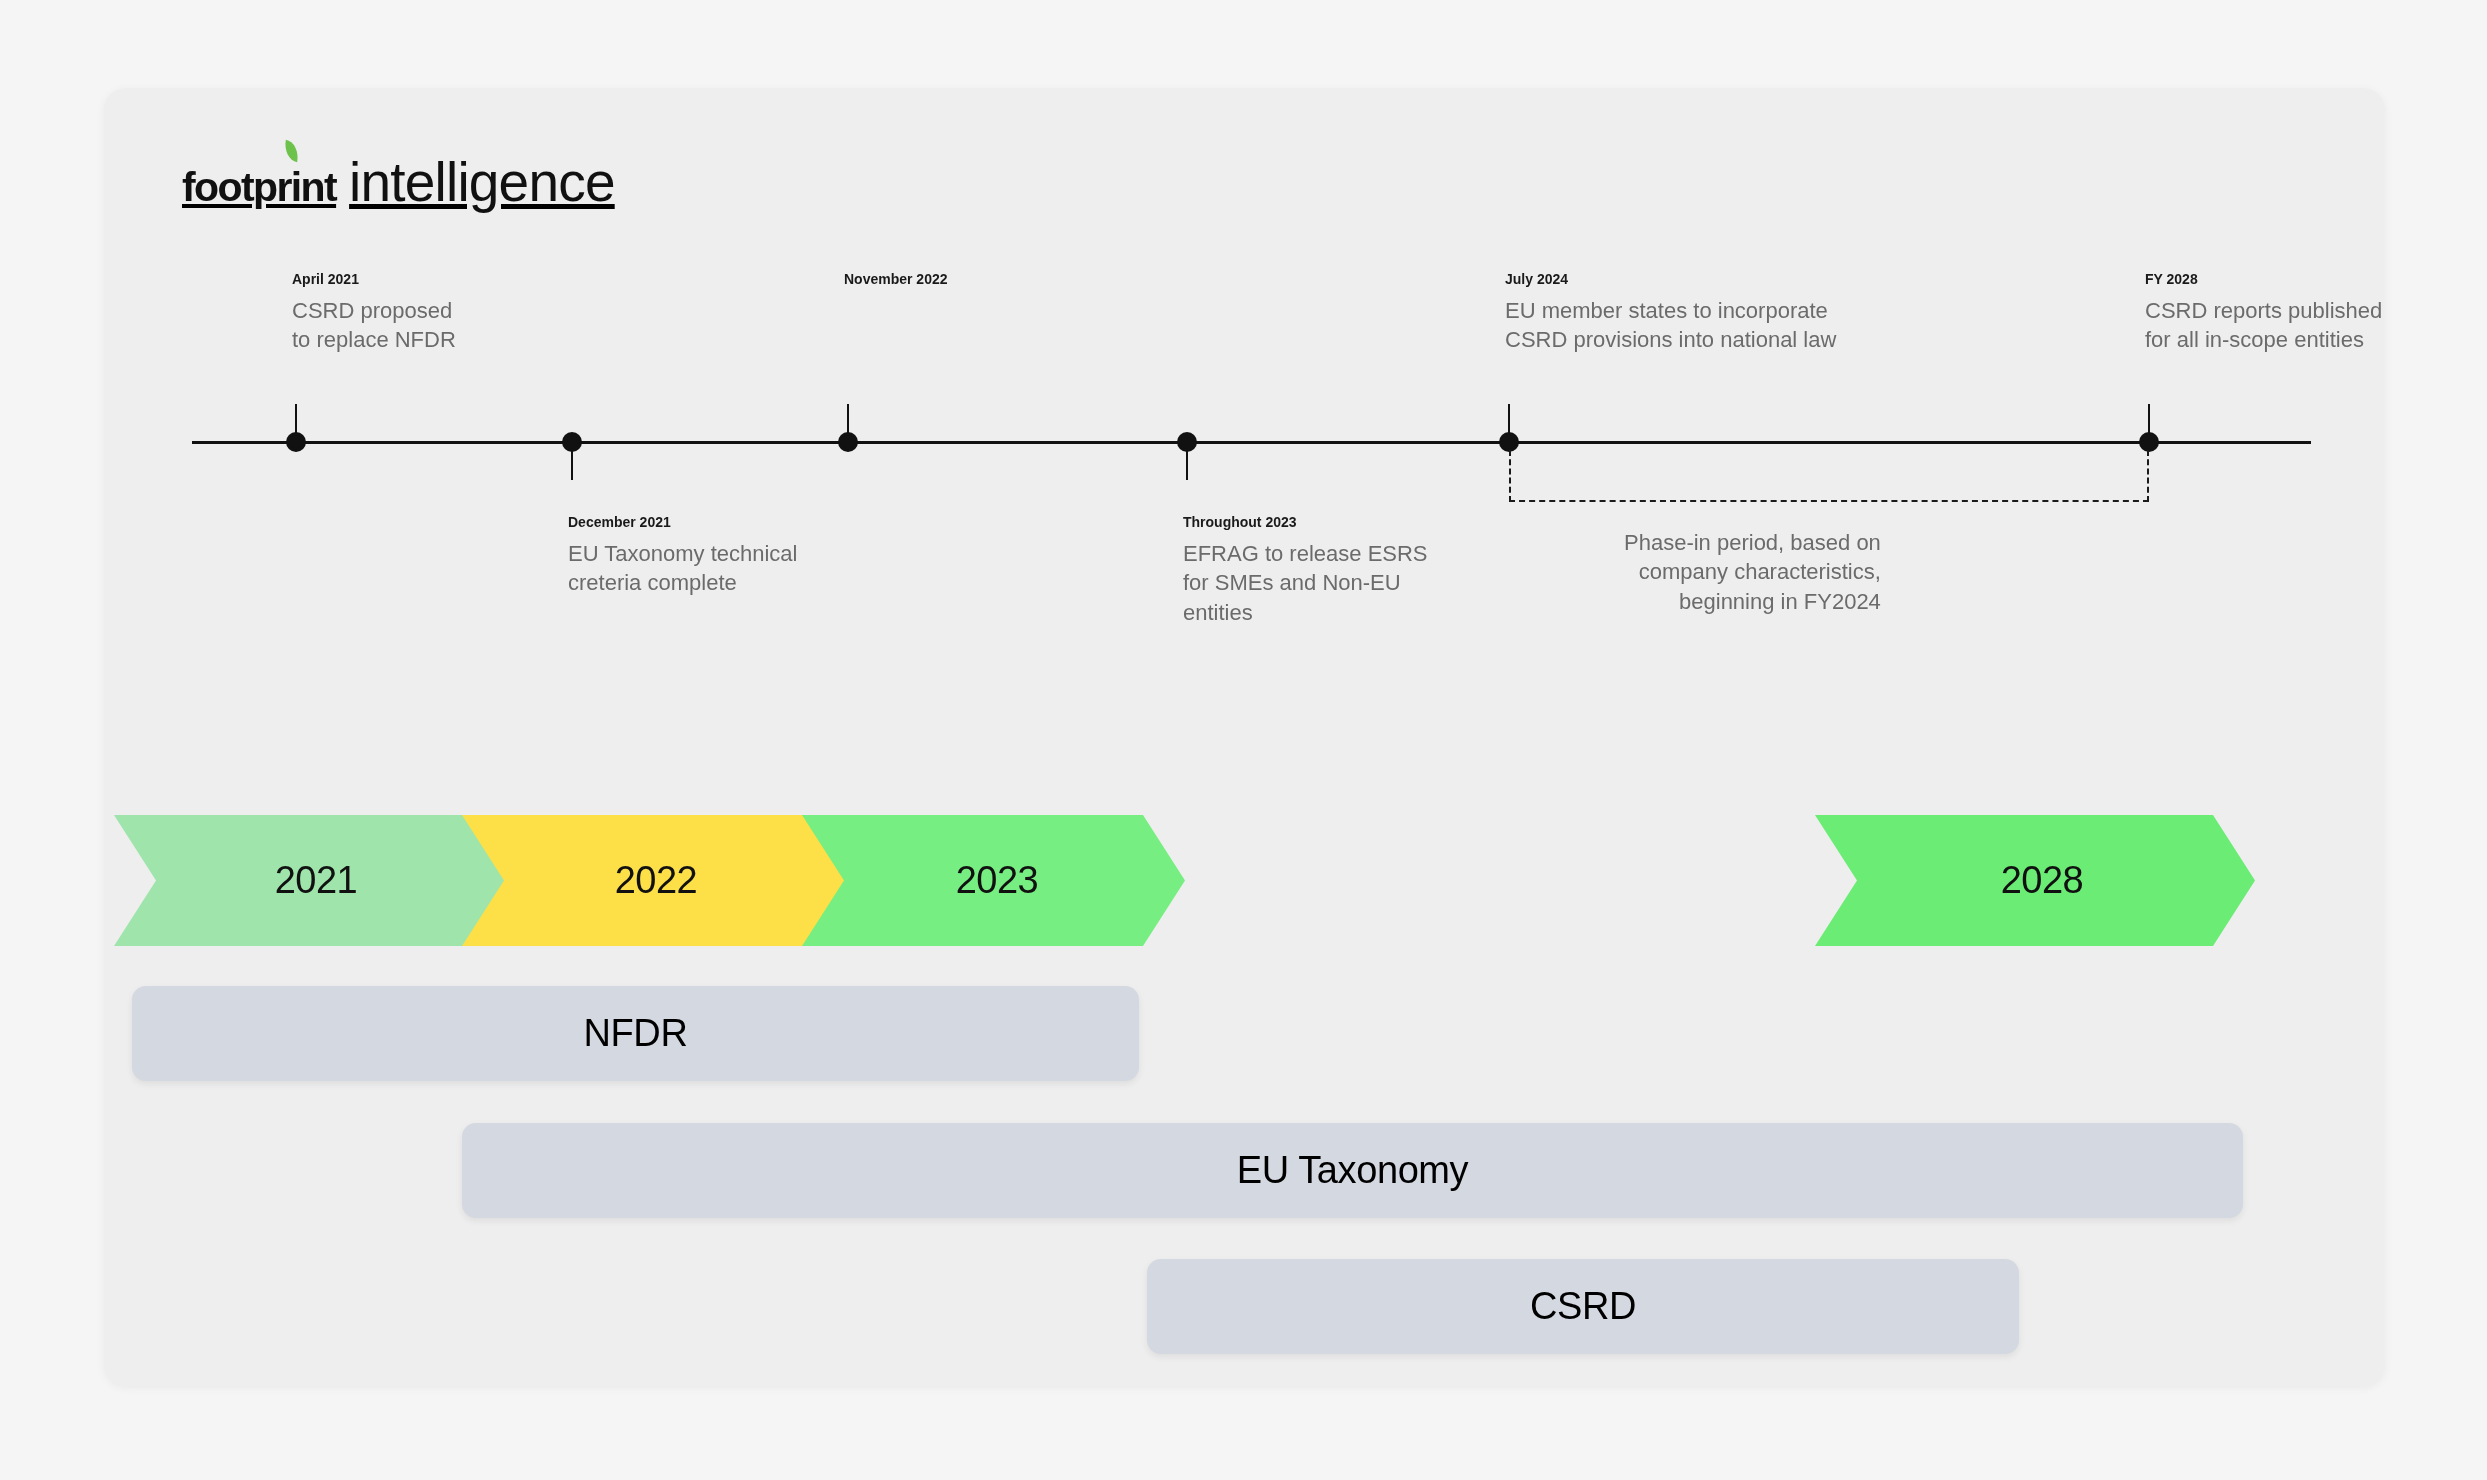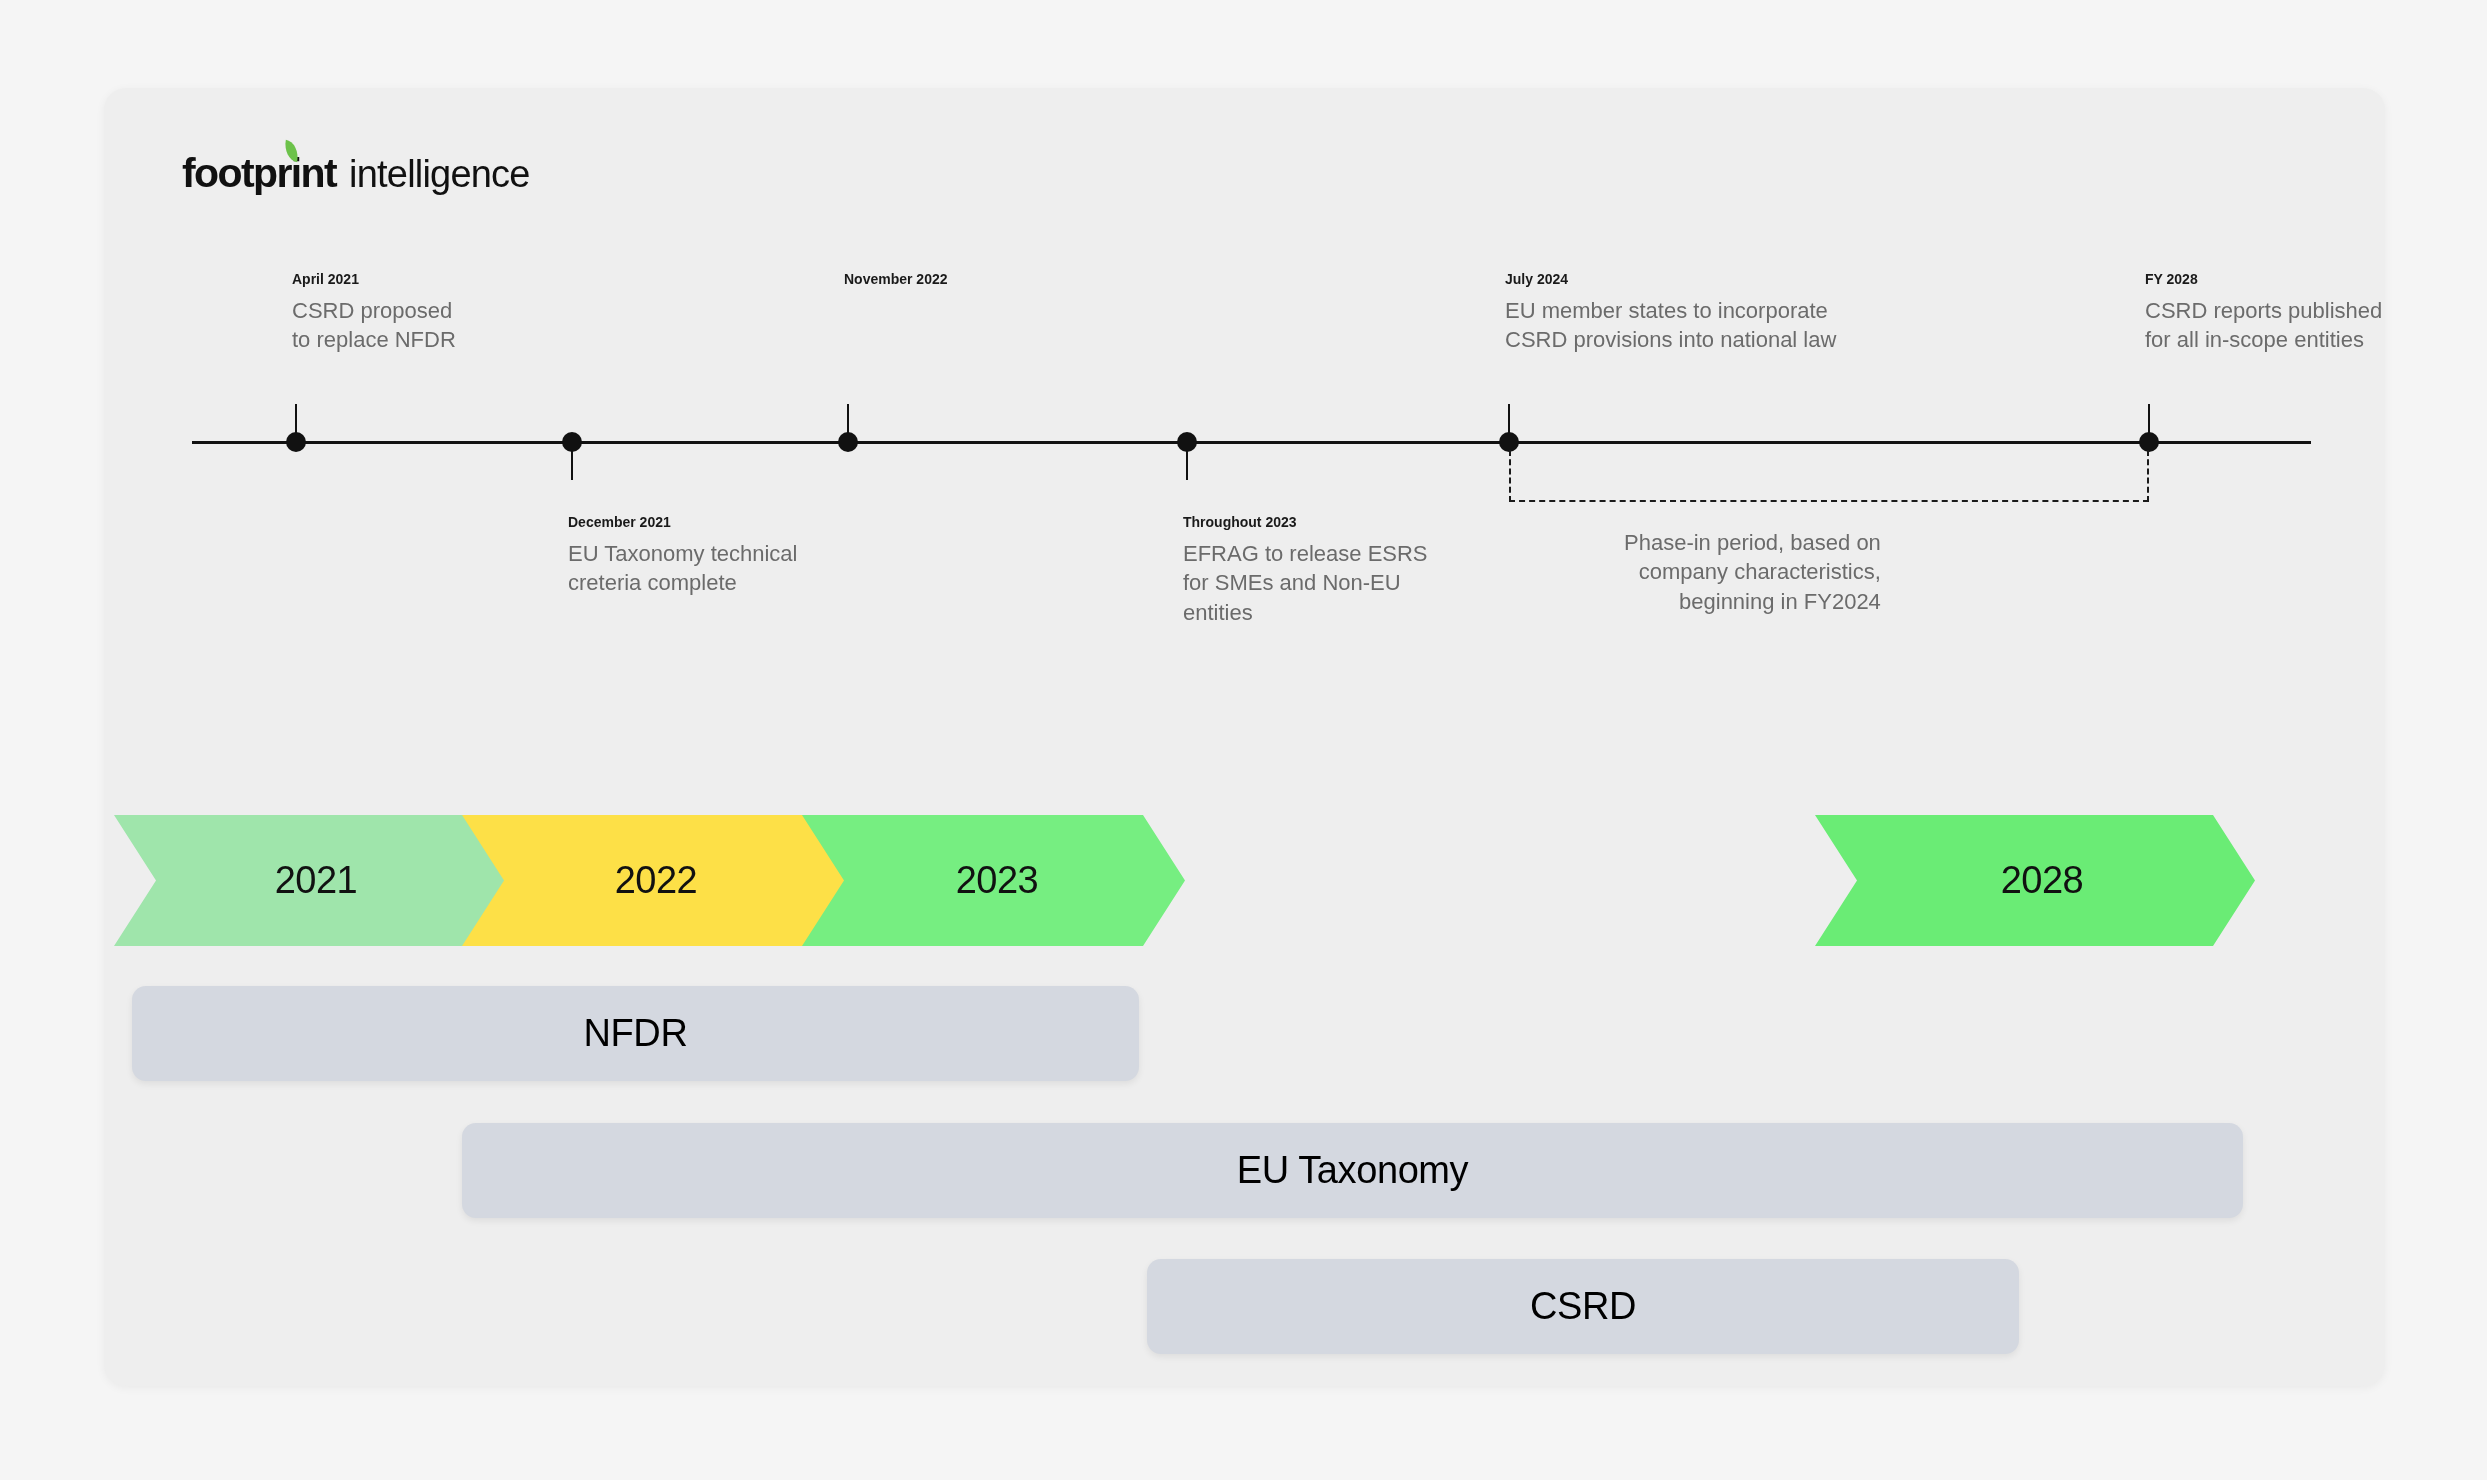--- a/index.html
+++ b/index.html
@@ -20,36 +20,37 @@
     background:#eeeeee;
     border-radius:22px;
     box-shadow:0 2px 10px rgba(0,0,0,0.05);
   }
 
   
   .logo {
     position:absolute; left:78px; top:62px;
     display:flex; align-items:baseline;
     white-space:nowrap;
+    text-decoration:underline;
   }
   .logo-foot {
     position:relative;
     font-size:41px; font-weight:bold; color:#111111;
     letter-spacing:-1.6px;
   }
   .logo-leaf {
     position:absolute;
     left:102px; top:-9px;
     width:15px; height:20px;
     background:#6cc24a;
     border-radius:0 100% 0 100%;
     transform:rotate(10deg);
   }
   .logo-intel {
-    font-size:38px; font-weight:300; color:#111111;
+    font-size:55px; font-weight:300; color:#111111;
     letter-spacing:-0.8px; margin-left:13px;
   }
 
   
   .axis {
     position:absolute;
     left:88px; top:353px;
     width:2119px; height:3px;
     background:#111111;
   }

